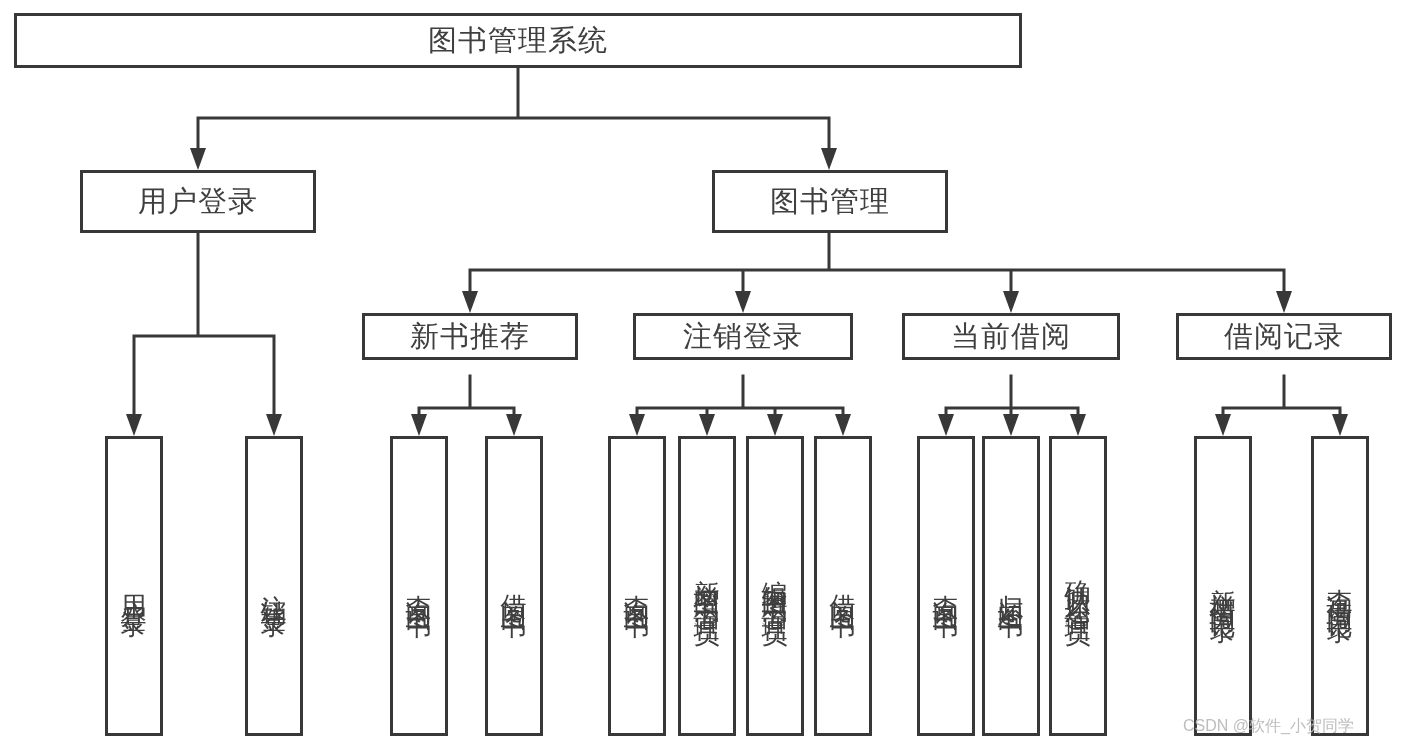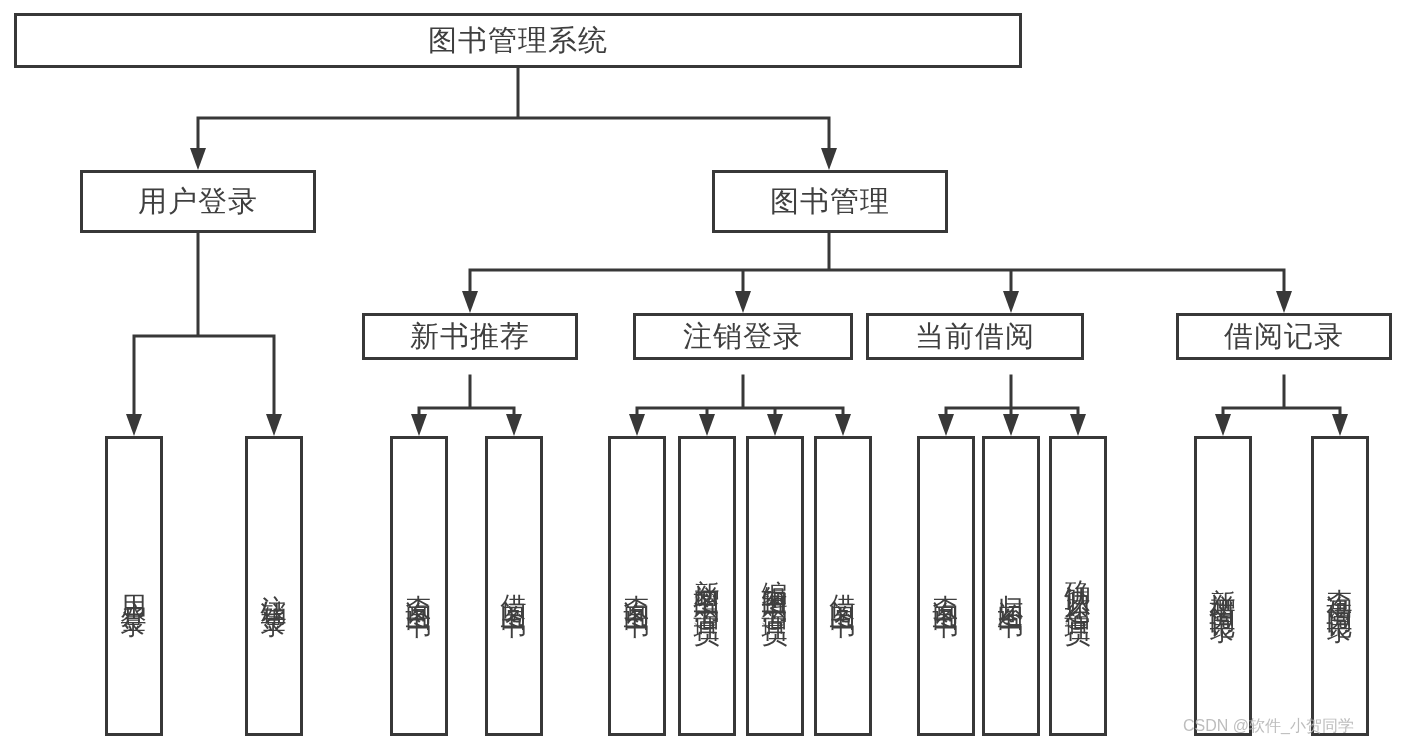--- a/index.html
+++ b/index.html
@@ -36,21 +36,21 @@
     letter-spacing: 1px;
     white-space: nowrap;
   }
   .root  { left: 14px;  top: 13px;  width: 1008px; height: 55px; }
   .lvl2  { top: 170px; height: 63px; }
   .b-user { left: 80px;  width: 236px; }
   .b-mgmt { left: 712px; width: 236px; }
   .lvl3  { top: 313px; height: 47px; }
   .b-new  { left: 362px;  width: 216px; }
   .b-bor  { left: 633px;  width: 220px; }
-  .b-cur  { left: 866px;  width: 218px; justify-content: center; }
+  .b-cur  { left: 902px;  width: 218px; justify-content: center; }
   .b-rec  { left: 1176px; width: 216px; text-align: center; }
   .leaf  { top: 436px; width: 58px; height: 300px; }
   .vlabel {
     writing-mode: vertical-rl;
     text-orientation: mixed;
     font-size: 26px;
     letter-spacing: 6px;
     line-height: 1;
     white-space: nowrap;
   }

